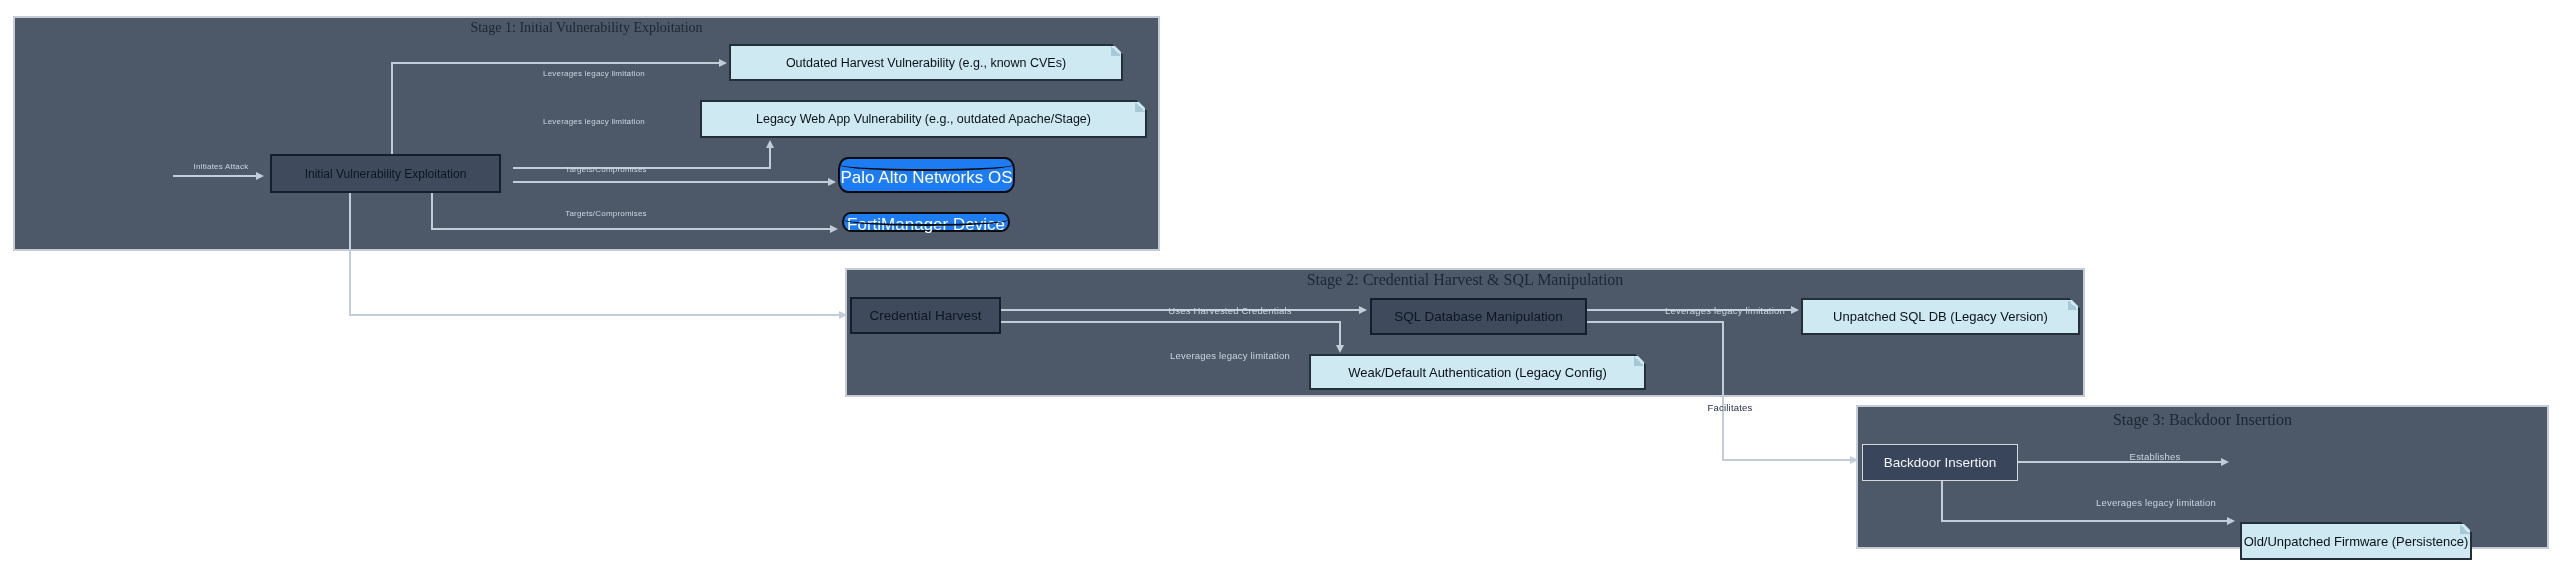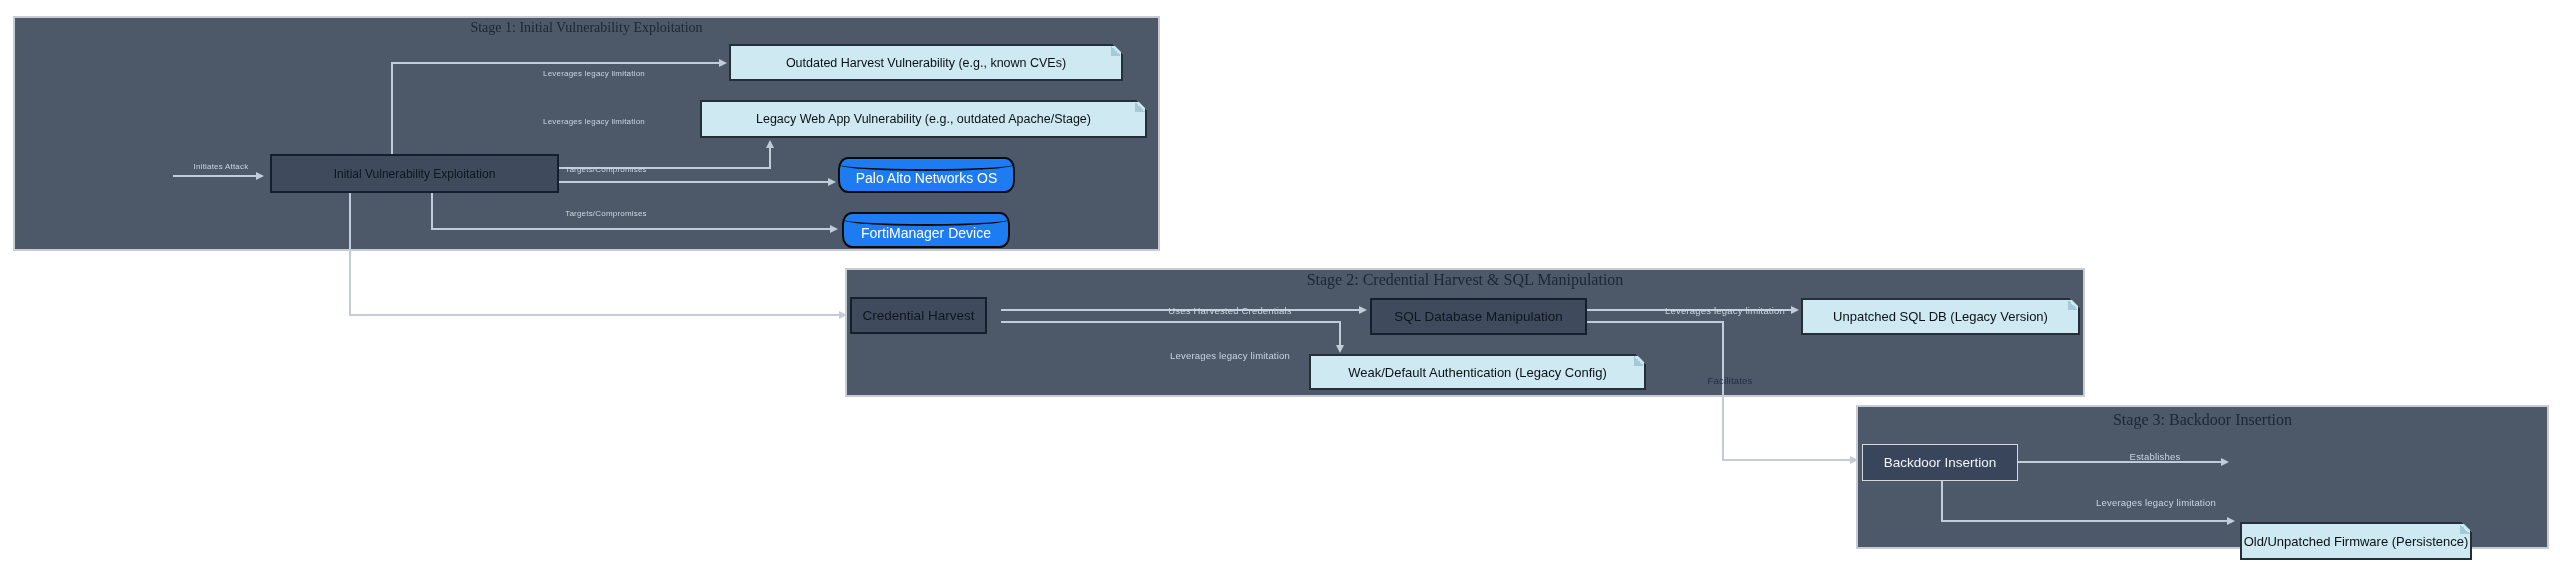--- a/index.html
+++ b/index.html
@@ -38,21 +38,21 @@
   
   .note{position:absolute;background:var(--note);border:2px solid var(--note_border);box-sizing:border-box;
     display:flex;align-items:center;justify-content:center;color:#0a1118;font-size:13px;white-space:nowrap;
     clip-path:polygon(0 0,calc(100% - 10px) 0,100% 10px,100% 100%,0 100%);}
   .note.s1{font-size:12.5px;}
   .note .ear{position:absolute;top:0;right:0;width:10px;height:10px;
     background:linear-gradient(225deg,transparent 50%,var(--note_fold) 50%);}
   
   .cyl{position:absolute;background:var(--cyl);border:2px solid var(--cyl_border);box-sizing:border-box;
     border-radius:10px/12px;display:flex;align-items:center;justify-content:center;
-    color:var(--cyl_text);font-size:14px;white-space:nowrap;padding-top:5px;}
+    color:var(--cyl_text);font-size:17px;white-space:nowrap;padding-top:5px;}
   .cyl::before{content:"";position:absolute;top:-1px;left:-1px;right:-1px;height:11px;
     border-bottom:2px solid var(--cyl_border);border-radius:50%;}
   
   .hexc{position:absolute;}
   .hexA{clip-path:polygon(0 50%,19% 0,83% 0,100% 50%,83% 100%,19% 100%);}
   .hexB{clip-path:polygon(0 50%,12% 0,75% 0,100% 50%,75% 100%,12% 100%);}
   .hlayer{position:absolute;}
   .hex-text{position:absolute;inset:0;display:flex;align-items:center;justify-content:center;white-space:nowrap;}
 </style>
 </head>
@@ -115,48 +115,48 @@
   <div class="ar r" style="left:2227px;top:517px;"></div>
 
   <div class="elabel sm" style="left:221px;top:166px;">Initiates Attack</div>
   <div class="elabel sm" style="left:594px;top:73px;">Leverages legacy limitation</div>
   <div class="elabel sm" style="left:594px;top:121px;">Leverages legacy limitation</div>
   <div class="elabel sm" style="left:606px;top:169px;">Targets/Compromises</div>
   <div class="elabel sm" style="left:606px;top:213px;">Targets/Compromises</div>
   <div class="elabel" style="left:1230px;top:310px;">Uses Harvested Credentials</div>
   <div class="elabel" style="left:1230px;top:355px;">Leverages legacy limitation</div>
   <div class="elabel" style="left:1725px;top:310px;">Leverages legacy limitation</div>
-  <div class="elabel dark" style="left:1724px;top:380px;padding-left:12px;">Facilitates</div>
+  <div class="elabel dark" style="left:1724px;top:407px;padding-left:12px;">Facilitates</div>
   <div class="elabel" style="left:2155px;top:456px;">Establishes</div>
   <div class="elabel" style="left:2156px;top:502px;">Leverages legacy limitation</div>
 
 
-  <div class="nodebox s1" style="left:270px;top:154px;width:289px;height:39px;">
+  <div class="nodebox s1" style="left:270px;top:154px;width:231px;height:39px;">
     <span>Initial Vulnerability Exploitation</span>
   </div>
 
   <div class="note s1" style="left:729px;top:44px;width:394px;height:37px;">
     <span>Outdated Harvest Vulnerability (e.g., known CVEs)</span>
     <div class="ear"></div>
   </div>
 
   <div class="note s1" style="left:700px;top:100px;width:447px;height:38px;">
     <span>Legacy Web App Vulnerability (e.g., outdated Apache/Stage)</span>
     <div class="ear"></div>
   </div>
 
   <div class="cyl" style="left:838px;top:157px;width:177px;height:36px;">
     <span>Palo Alto Networks OS</span>
   </div>
 
-  <div class="cyl" style="left:842px;top:212px;width:168px;height:36px;">
+  <div class="cyl" style="left:842px;top:212px;width:168px;height:20px;">
     <span>FortiManager Device</span>
   </div>
 
-  <div class="nodebox" style="left:850px;top:297px;width:137px;height:37px;">
+  <div class="nodebox" style="left:850px;top:297px;width:151px;height:37px;">
     <span>Credential Harvest</span>
   </div>
 
   <div class="nodebox" style="left:1370px;top:298px;width:217px;height:37px;">
     <span>SQL Database Manipulation</span>
   </div>
 
   <div class="note" style="left:1801px;top:298px;width:279px;height:37px;">
     <span>Unpatched SQL DB (Legacy Version)</span>
     <div class="ear"></div>

